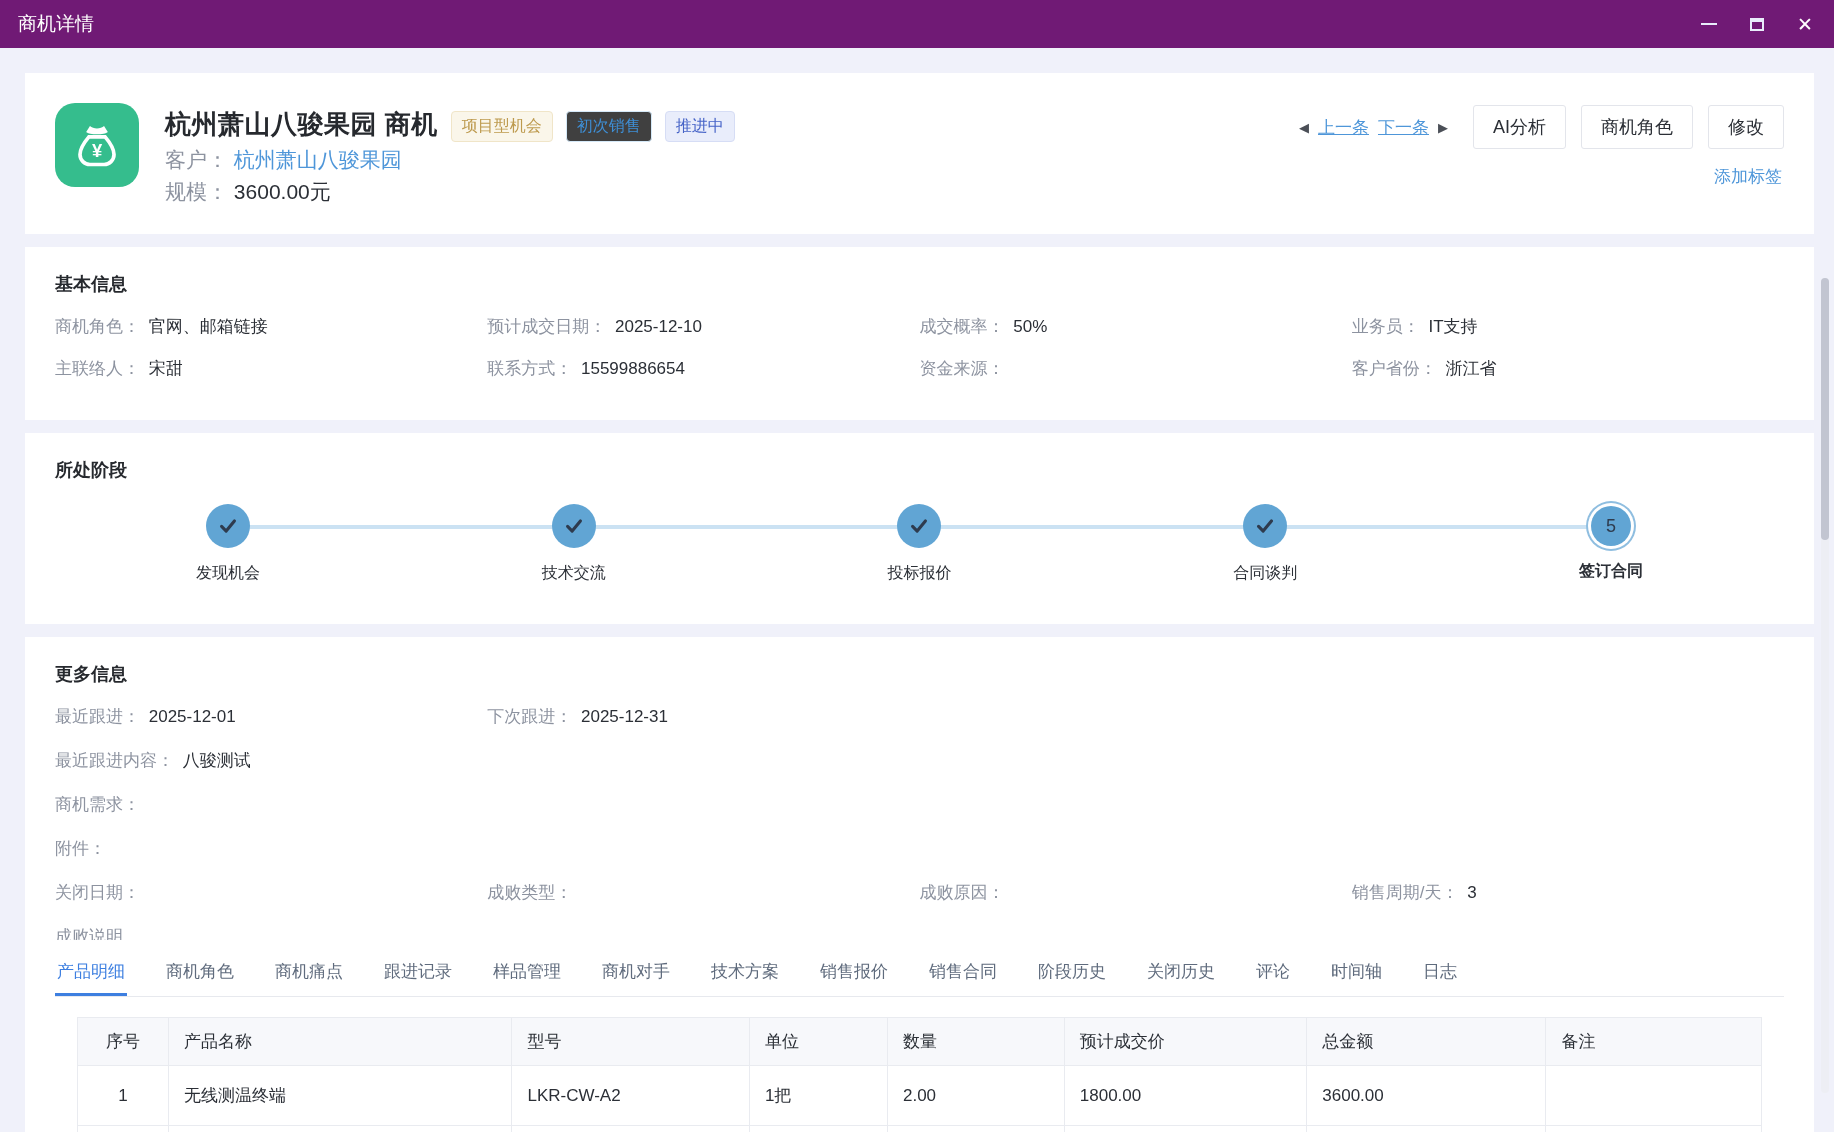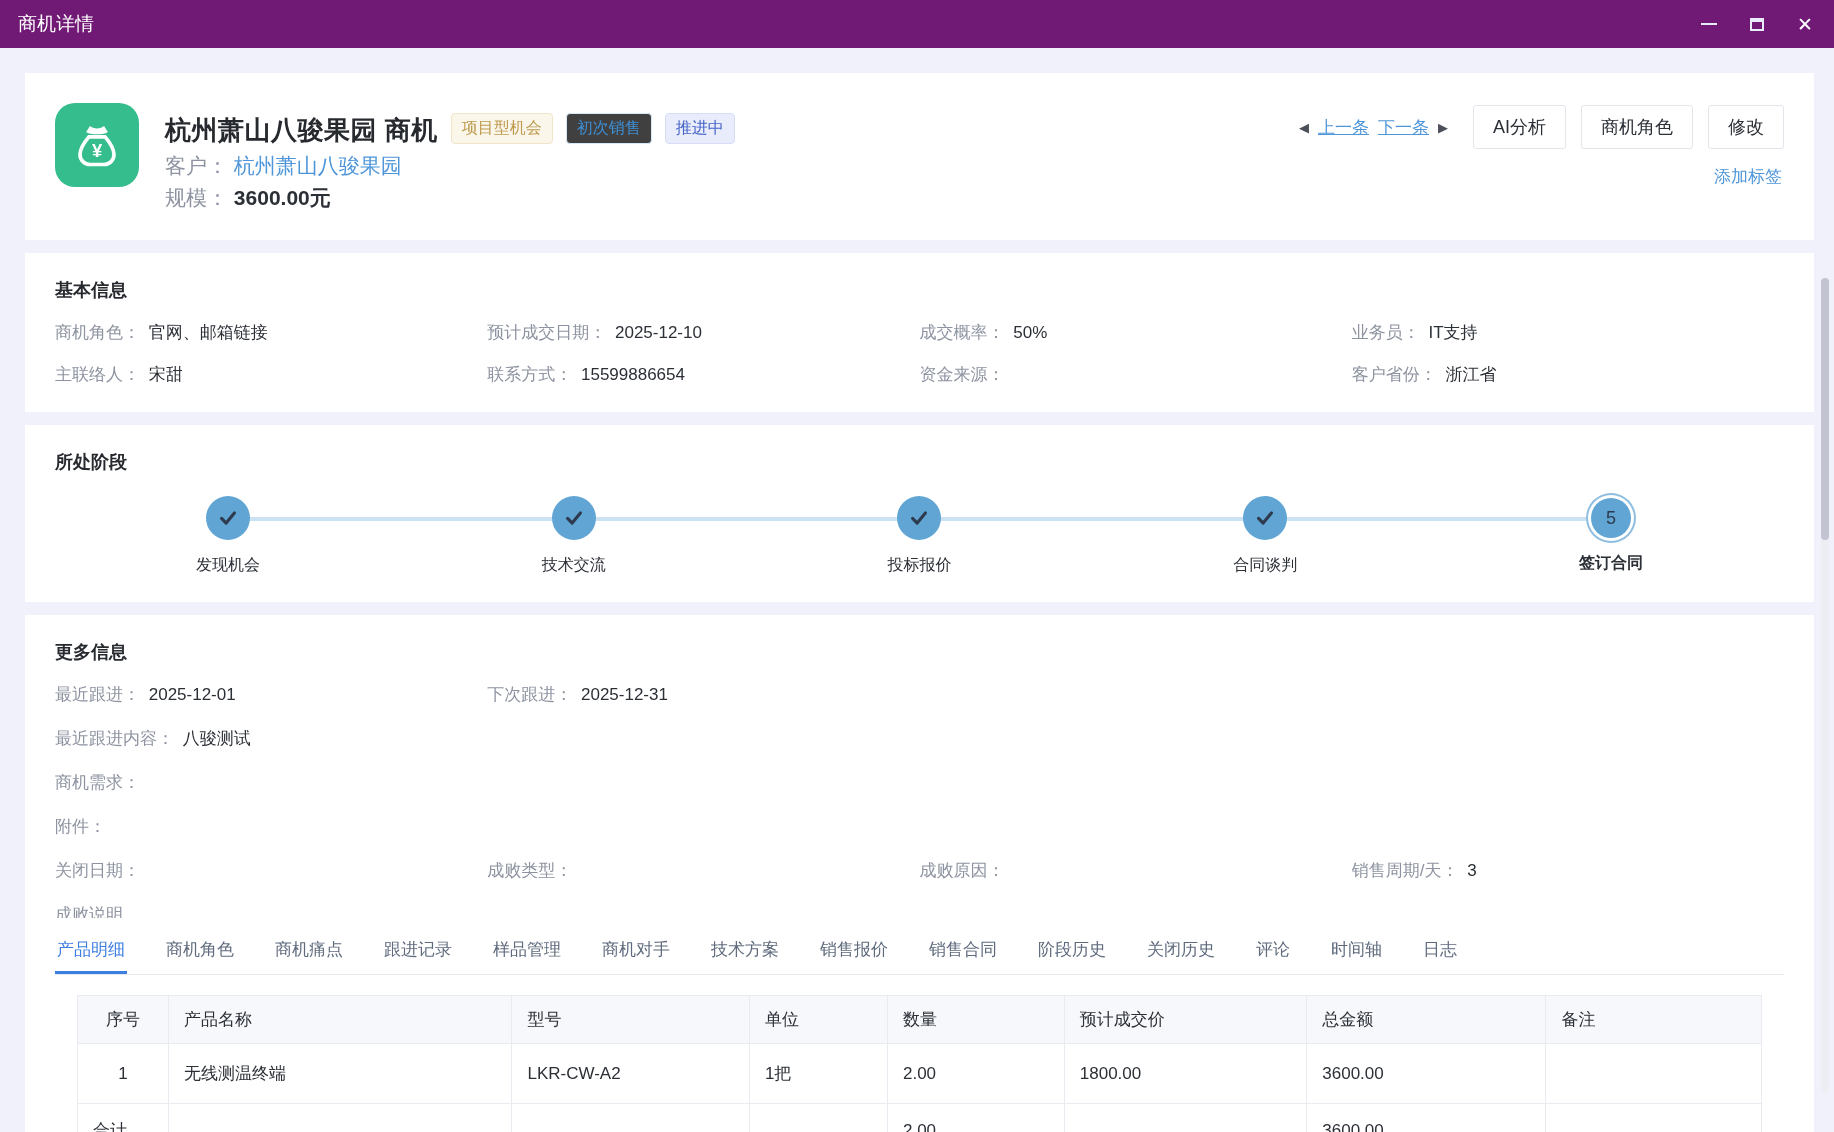--- a/index.html
+++ b/index.html
@@ -25,45 +25,45 @@
   .main { padding:25px 20px 0 25px; }
   .section { background:#fff; margin-bottom:13px; }
 
   
   .head-card { position:relative; padding:30px 30px 28px 30px; }
   .head-left { display:flex; }
   .opp-icon {
     width:84px; height:84px; border-radius:20px; background:#35BD8D;
     display:flex; align-items:center; justify-content:center; flex:0 0 84px; margin-right:26px;
   }
-  .title-row { display:flex; align-items:flex-start; gap:13px; margin-top:10px; }
+  .title-row { display:flex; align-items:flex-end; gap:13px; margin-top:4px; }
   .opp-title { font-size:26px; font-weight:bold; color:#26292E; letter-spacing:.5px; }
   .tag { font-size:16px; padding:4px 10px; border-radius:4px; white-space:nowrap; }
   .tag-gold  { color:#BD9A4E; background:#FAF6EA; border:1px solid #F0E5C8; }
   .tag-blue  { color:#3E8FD6; background:#404040; border:1px solid #D5E9F8; }
   .tag-indigo{ color:#4663C7; background:#E9EDFB; border:1px solid #D6DDF5; }
   .sub-row { margin-top:4px; font-size:21px; }
   .sub-row .lbl { color:#8D93A0; }
   .sub-row .val { color:#2B2F36; }
-  .sub-row .val.strong { font-weight:bold; }
+  .sub-row .val.strong { font-weight:normal; }
   a.link { color:#4E96D9; text-decoration:none; cursor:pointer; }
   a.link.u { text-decoration:underline; }
 
   .head-right { position:absolute; top:32px; right:30px; display:flex; align-items:center; gap:15px; }
   .nav-group { display:flex; align-items:center; gap:9px; margin-right:10px; font-size:17px; }
   .nav-arrow { color:#4B4F57; font-size:13px; cursor:pointer; }
   .btn {
     height:44px; padding:0 19px; background:#fff; border:1px solid #E3E5EB;
     border-radius:3px; font-size:18px; color:#2B2F36; cursor:pointer;
     font-family:inherit;
   }
   .add-tag { position:absolute; top:92px; right:32px; font-size:17px; }
 
   
-  .sec-pad { padding:25px 30px 26px 30px; }
+  .sec-pad { padding:25px 30px 40px 30px; }
   .sec-title { font-size:18px; font-weight:bold; color:#26292E; }
   .grid4 { display:grid; grid-template-columns:repeat(4,1fr); margin-top:19px; }
   .field { font-size:17px; white-space:nowrap; overflow:hidden; }
   .field .lbl { color:#8D93A0; }
   .field .val { color:#2B2F36; margin-left:4px; }
   .row-single { margin-top:21px; }
 
   
   .stage-row { display:flex; margin-top:22px; }
   .stage { flex:1; position:relative; display:flex; flex-direction:column; align-items:center; }

